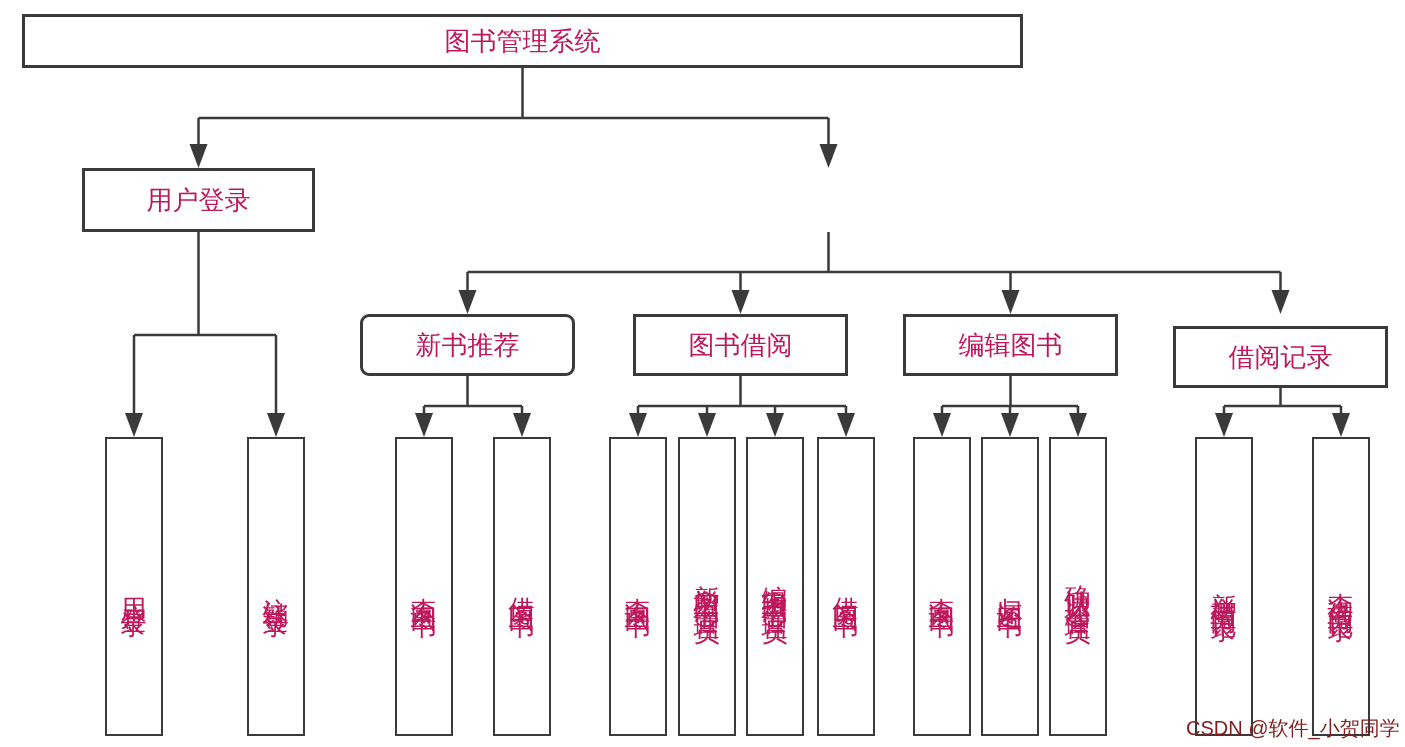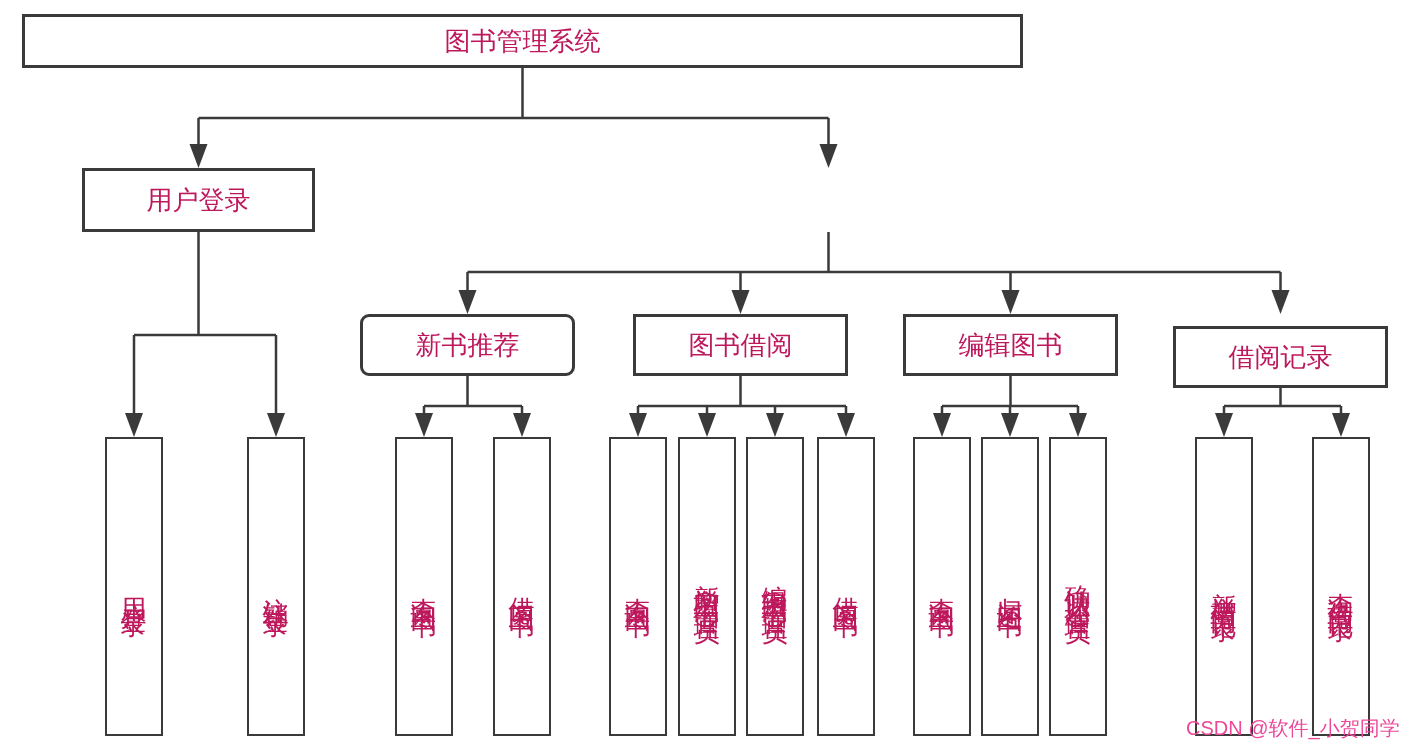--- a/index.html
+++ b/index.html
@@ -52,21 +52,21 @@
     writing-mode: vertical-rl;
     text-orientation: mixed;
     letter-spacing: 5px;
     line-height: 1;
   }
   .watermark {
     position: absolute;
     left: 1186px;
     top: 715px;
     font-size: 20px;
-    color: #ec4899;
+    color: #7f1d1d;
     z-index: 5;
     white-space: nowrap;
   }
 </style>
 </head>
 <body>
 
 <div class="canvas">
 
   <svg class="connectors" viewBox="0 0 1405 747" xmlns="http://www.w3.org/2000/svg">

